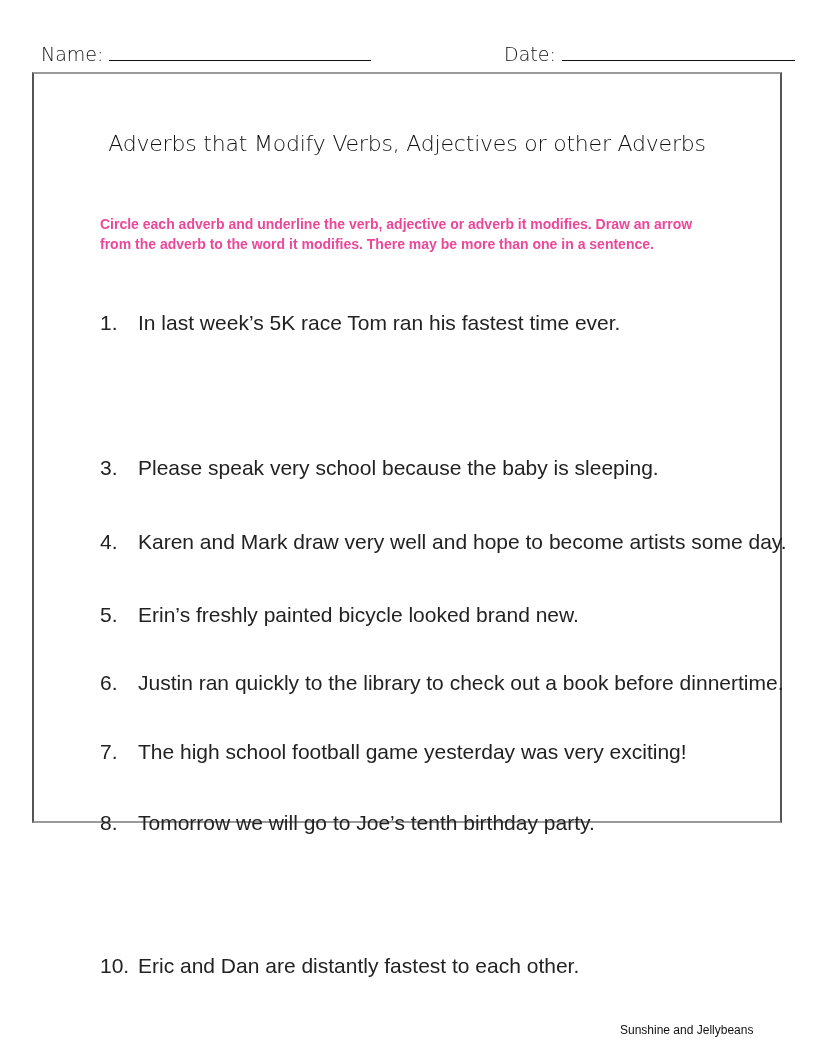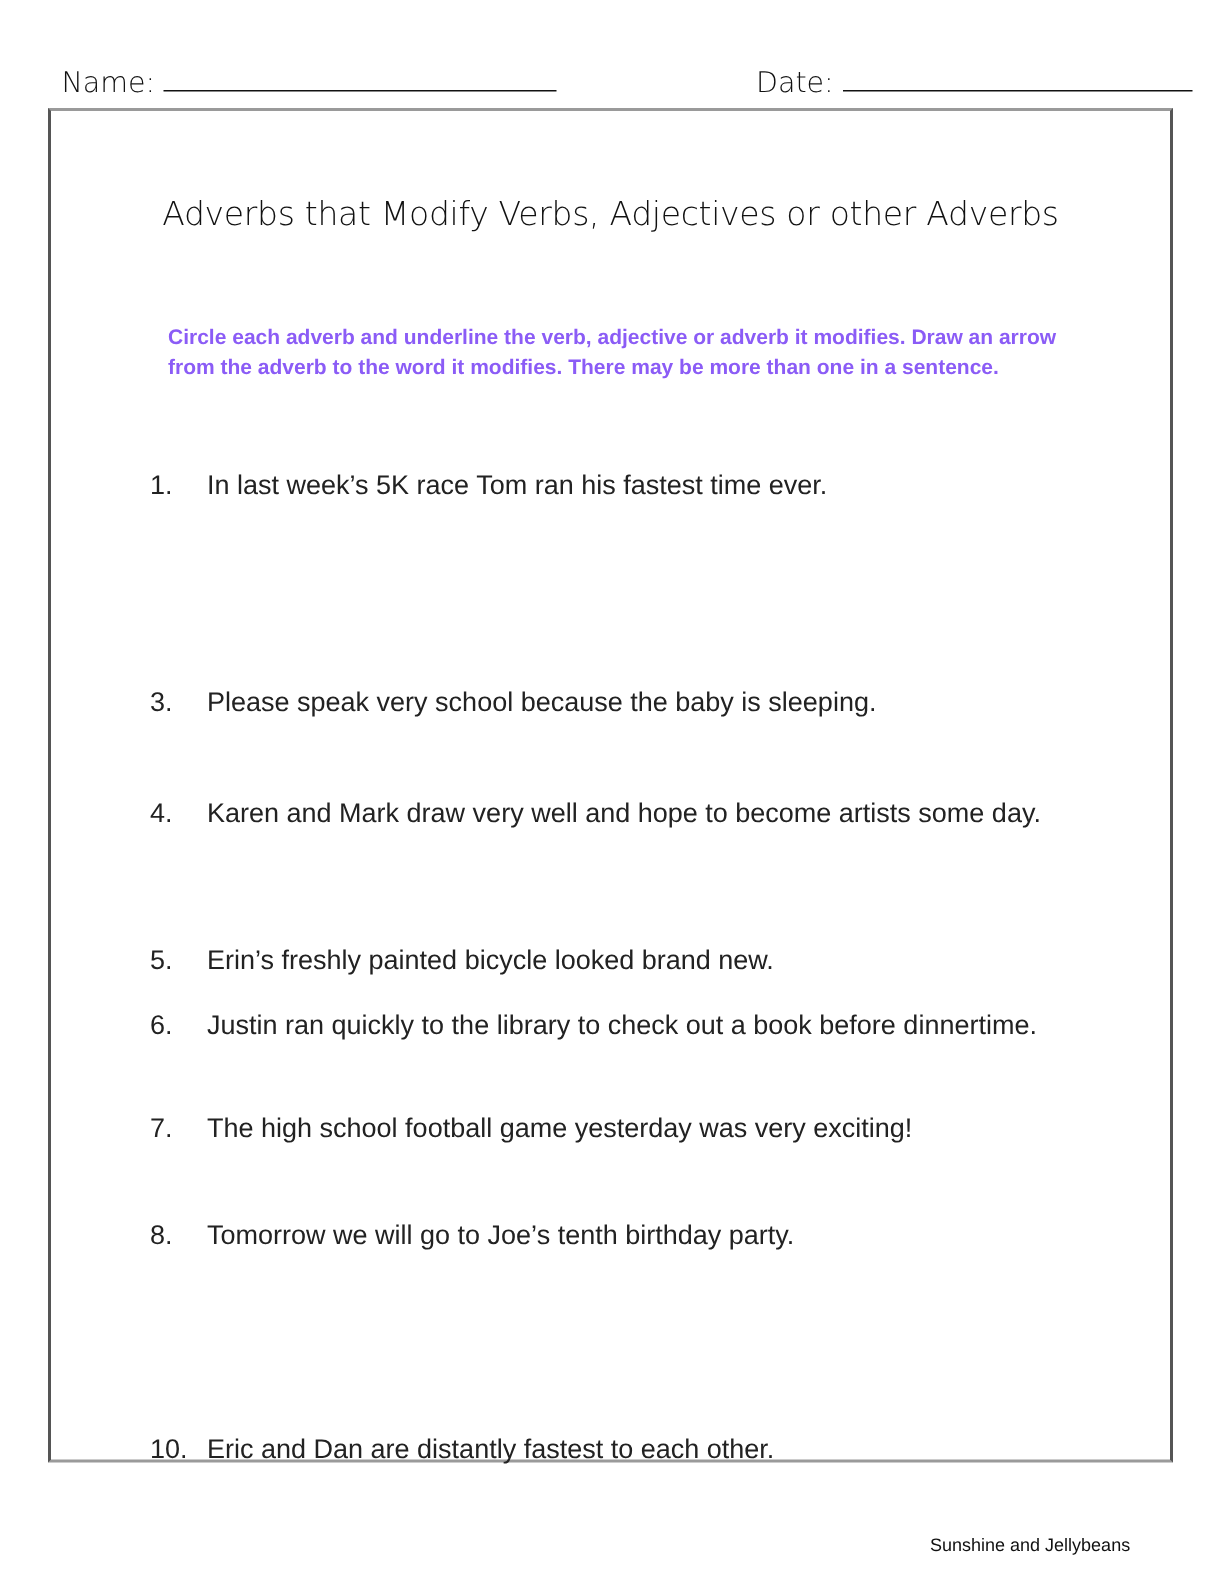--- a/index.html
+++ b/index.html
@@ -38,21 +38,21 @@
     #name-field { left: 41px; }
     #name-field .blank { width: 262px; }
     #date-field { left: 504px; }
     #date-field .blank { width: 233px; }
 
     .worksheet-box {
       position: absolute;
       left: 32px;
       top: 72px;
       width: 750px;
-      height: 903px;
+      height: 751px;
       border-left: 2px solid #555;
       border-right: 2px solid #555;
       border-top: 2px solid #9a9a9a;
       border-bottom: 2px solid #9a9a9a;
       box-sizing: border-box;
     }
     .title {
       position: absolute;
       left: 0;
       right: 0;
@@ -67,27 +67,26 @@
     }
     .instructions {
       position: absolute;
       left: 66px;
       top: 140px;
       width: 600px;
       font-size: 14px;
       line-height: 20px;
       font-weight: bold;
       font-family: "Liberation Sans", sans-serif;
-      color: #8b5cf6;
-      margin-left: 12px;
+      color: #ec4899;
     }
     .question {
       position: absolute;
       left: 66px;
-      font-size: 18px;
+      font-size: 21px;
       line-height: 20px;
       font-family: "Liberation Sans", sans-serif;
       color: #222;
       white-space: nowrap;
     }
     .question .num {
       display: inline-block;
       width: 38px;
     }
     .credit {
@@ -118,21 +117,21 @@
 
   <div class="question" style="top:239px;">
     <span class="num">1.</span><span>In last week’s 5K race Tom ran his fastest time ever.</span>
   </div>
   <div class="question" style="top:384px;">
     <span class="num">3.</span><span>Please speak very school because the baby is sleeping.</span>
   </div>
   <div class="question" style="top:458px;">
     <span class="num">4.</span><span>Karen and Mark draw very well and hope to become artists some day.</span>
   </div>
-  <div class="question" style="top:531px;margin-top:25px;">
+  <div class="question" style="top:531px;">
     <span class="num">5.</span><span>Erin’s freshly painted bicycle looked brand new.</span>
   </div>
   <div class="question" style="top:599px;">
     <span class="num">6.</span><span>Justin ran quickly to the library to check out a book before dinnertime.</span>
   </div>
   <div class="question" style="top:668px;">
     <span class="num">7.</span><span>The high school football game yesterday was very exciting!</span>
   </div>
   <div class="question" style="top:739px;">
     <span class="num">8.</span><span>Tomorrow we will go to Joe’s tenth birthday party.</span>

